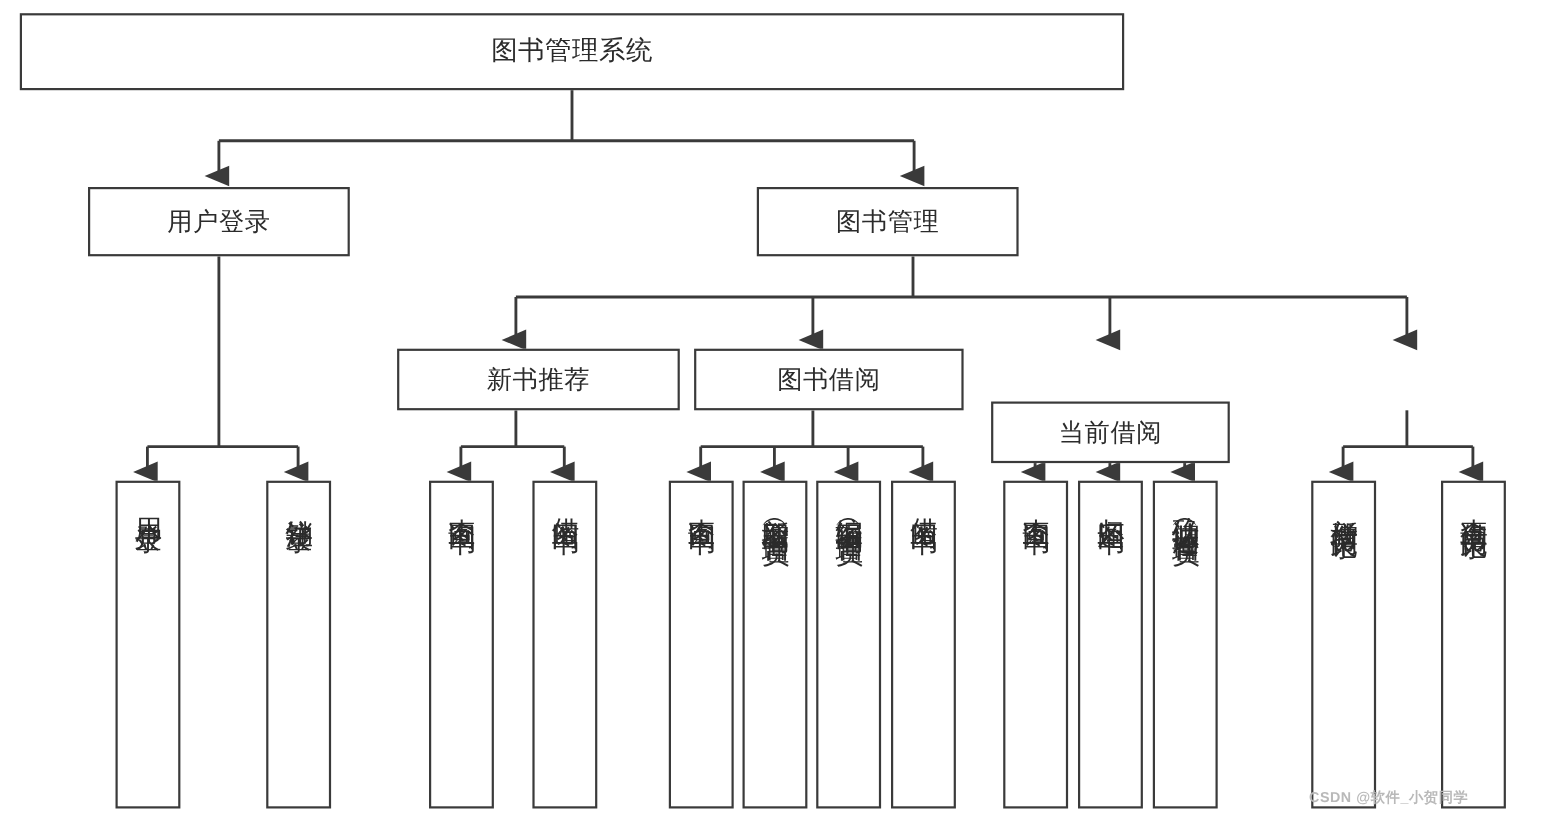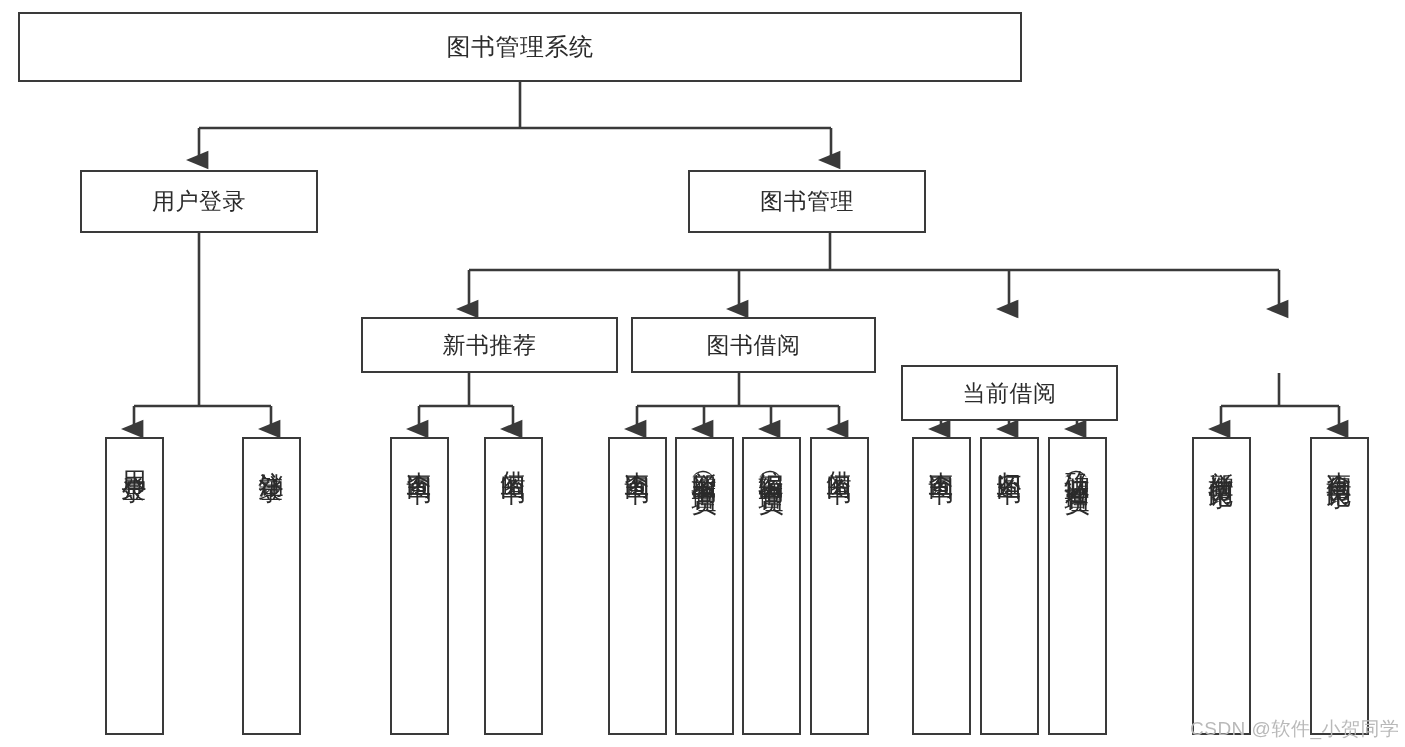--- a/index.html
+++ b/index.html
@@ -55,25 +55,26 @@
   .node.vert .label {
     writing-mode: vertical-rl;
     text-orientation: upright;
     font-size: 25px;
     line-height: 1.12;
     letter-spacing: 3px;
     white-space: pre;
   }
   .watermark {
     position: absolute;
-    font-size: 19px;
+    font-size: 13px;
     color: #b9b9b9;
     letter-spacing: 0.5px;
     white-space: pre;
     user-select: none;
+    font-weight: bold;
   }
 </style>
 </head>
 <body>
 
 <div id="canvas">
 
   <svg id="edges" viewBox="0 0 1405 747">
     <defs>
       <marker id="arrow" markerWidth="10" markerHeight="10" refX="4.2" refY="4" orient="auto" markerUnits="strokeWidth">

